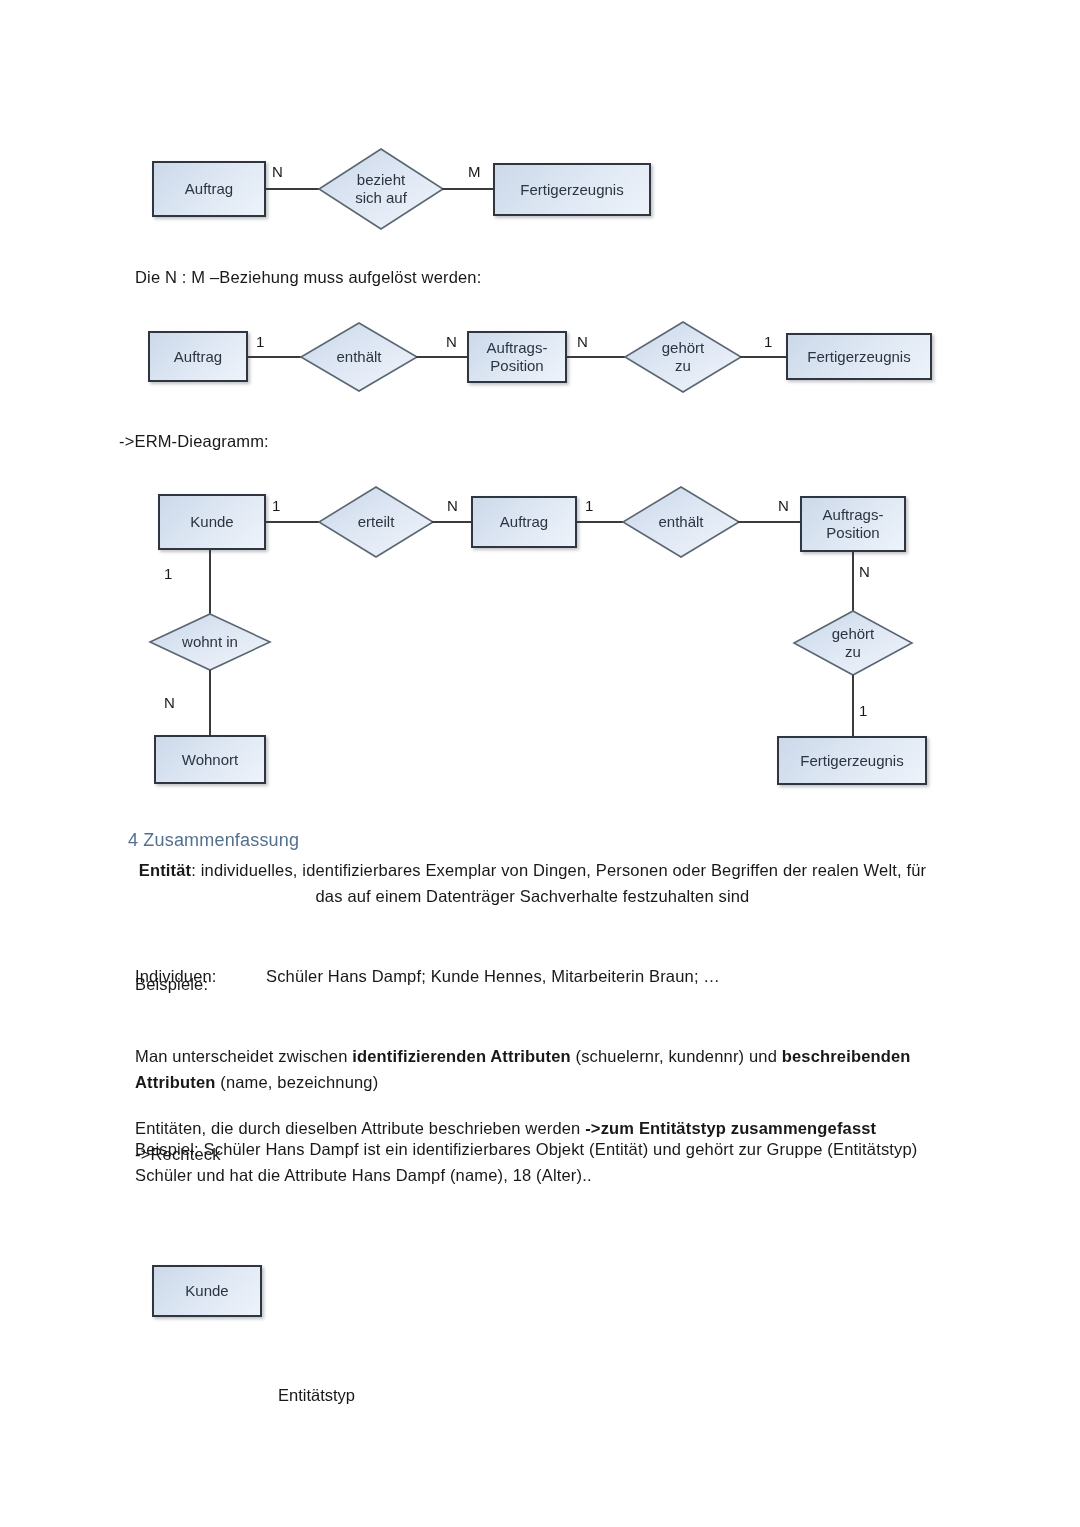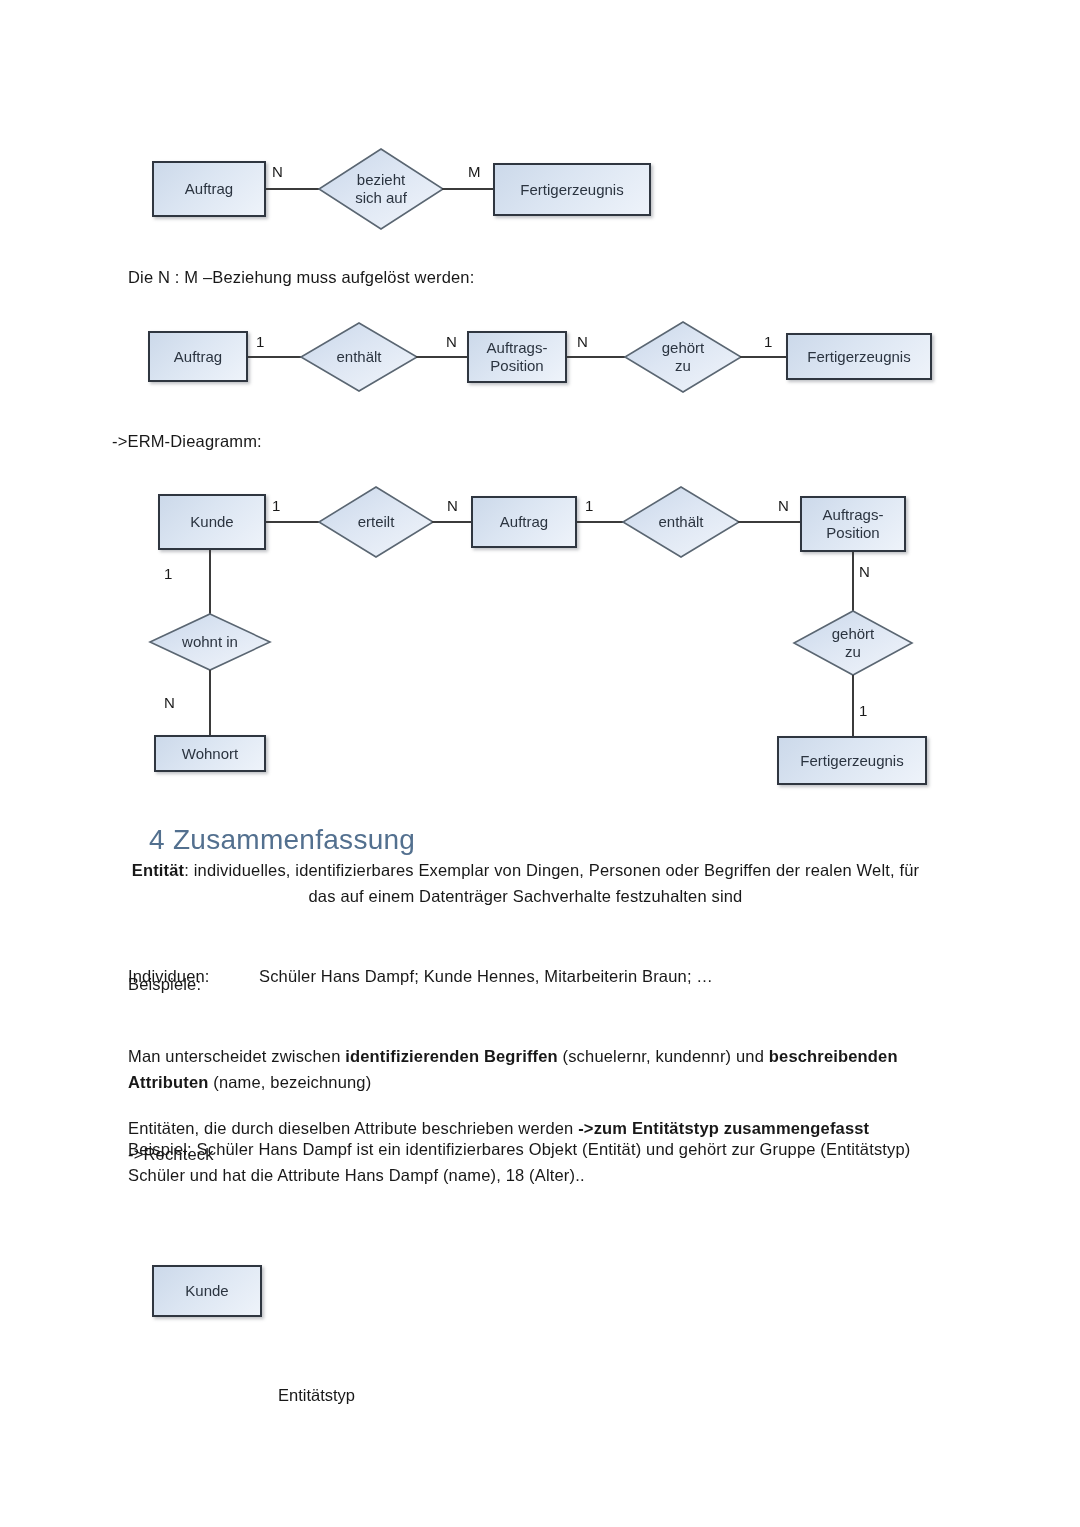--- a/index.html
+++ b/index.html
@@ -17,31 +17,31 @@
     overflow: hidden;
   }
 
   
   .para {
     position: absolute;
     font-size: 16.5px;
     line-height: 26px;
     color: #181818;
     letter-spacing: 0.01em;
+    margin-left: 7px;
   }
   .para b { font-weight: bold; }
 
   .heading {
     position: absolute;
-    font-size: 28px;
+    font-size: 18px;
     line-height: 28px;
     color: #53708f;
     font-weight: normal;
     letter-spacing: 0.01em;
-    margin-left: 21px;
   }
 
   
   .diagram {
     position: absolute;
   }
 
   
   .entity {
     position: absolute;
@@ -261,21 +261,21 @@
       <div class="rel-label">
         <div>
           <div>wohnt in</div>
         </div>
       </div>
     </div>
 
     <div class="conn v" style="left:209px; top:670px; width:2px; height:66px;"></div>
     <div class="card" style="left:164px; top:695px;">N</div>
 
-    <div class="entity" style="left:154px; top:735px; width:112px; height:37px;align-items:center;">
+    <div class="entity" style="left:154px; top:735px; width:112px; height:49px;align-items:center;">
       <span>Wohnort</span>
     </div>
 
     <div class="conn v" style="left:852px; top:552px; width:2px; height:60px;"></div>
     <div class="card" style="left:859px; top:564px;">N</div>
 
     <div class="rel" style="left:793px; top:610px; width:120px; height:66px;">
       <svg width="120" height="66" viewBox="0 0 120 66" aria-hidden="true">
         <polygon points="60,1 119,33 60,65 1,33" fill="url(#dg1)" stroke="#5a6672" stroke-width="1.6"></polygon>
       </svg>
@@ -301,21 +301,21 @@
     <b>Entität</b><span>: individuelles, identifizierbares Exemplar von Dingen, Personen oder Begriffen der realen Welt, für das auf einem Datenträger Sachverhalte festzuhalten sind</span>
   </div>
 
   <div class="para" style="left:128px; top:971px; width:300px;">Beispiele:</div>
 
   <div class="para" style="left:128px; top:963px;">Individuen:</div>
   <div class="para" style="left:259px; top:963px; width:700px;">Schüler Hans Dampf; Kunde Hennes, Mitarbeiterin Braun; …</div>
 
 
   <div class="para" style="left:128px; top:1043px; width:795px;">
-    <span>Man unterscheidet zwischen </span><b>identifizierenden Begriffen</b><span> (schuelernr, kundennr) und </span><b>beschreibenden Attributen</b><span> (name, bezeichnung)</span>
+    <span>Man unterscheidet zwischen </span><b>identifizierenden Attributen</b><span> (schuelernr, kundennr) und </span><b>beschreibenden Attributen</b><span> (name, bezeichnung)</span>
   </div>
 
   <div class="para" style="left:128px; top:1115px; width:815px;">
     <span>Entitäten, die durch dieselben Attribute beschrieben werden </span><b>-&gt;zum Entitätstyp zusammengefasst</b><br><span>-&gt;Rechteck</span>
   </div>
 
   <div class="para" style="left:128px; top:1136px; width:790px;">Beispiel: Schüler Hans Dampf ist ein identifizierbares Objekt (Entität) und gehört zur Gruppe (Entitätstyp) Schüler und hat die Attribute Hans Dampf (name), 18 (Alter)..</div>
 
   <div class="entity" style="left:152px; top:1265px; width:110px; height:52px;">
     <span>Kunde</span>

